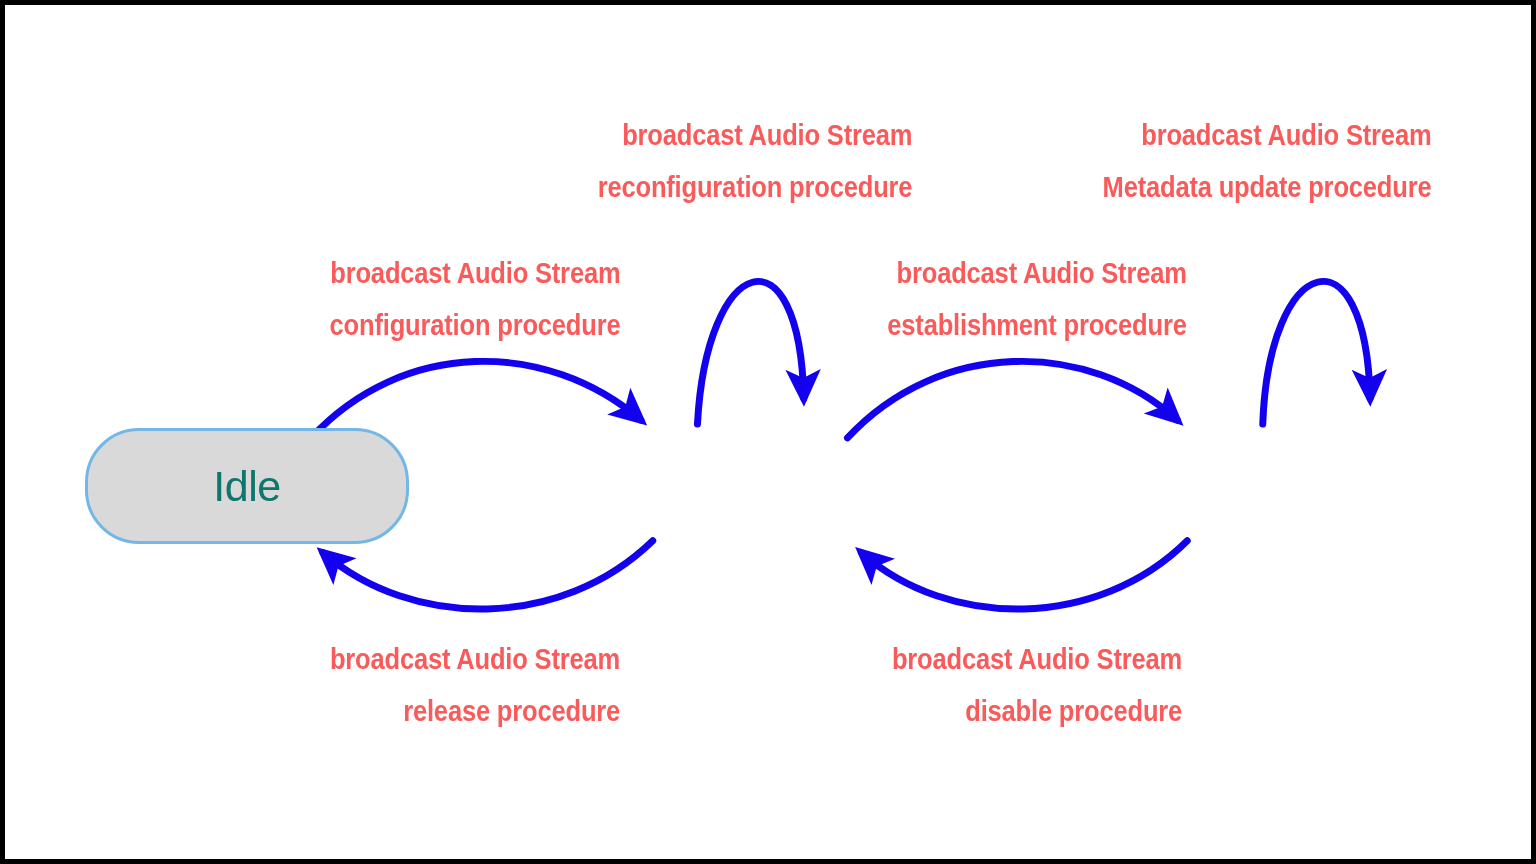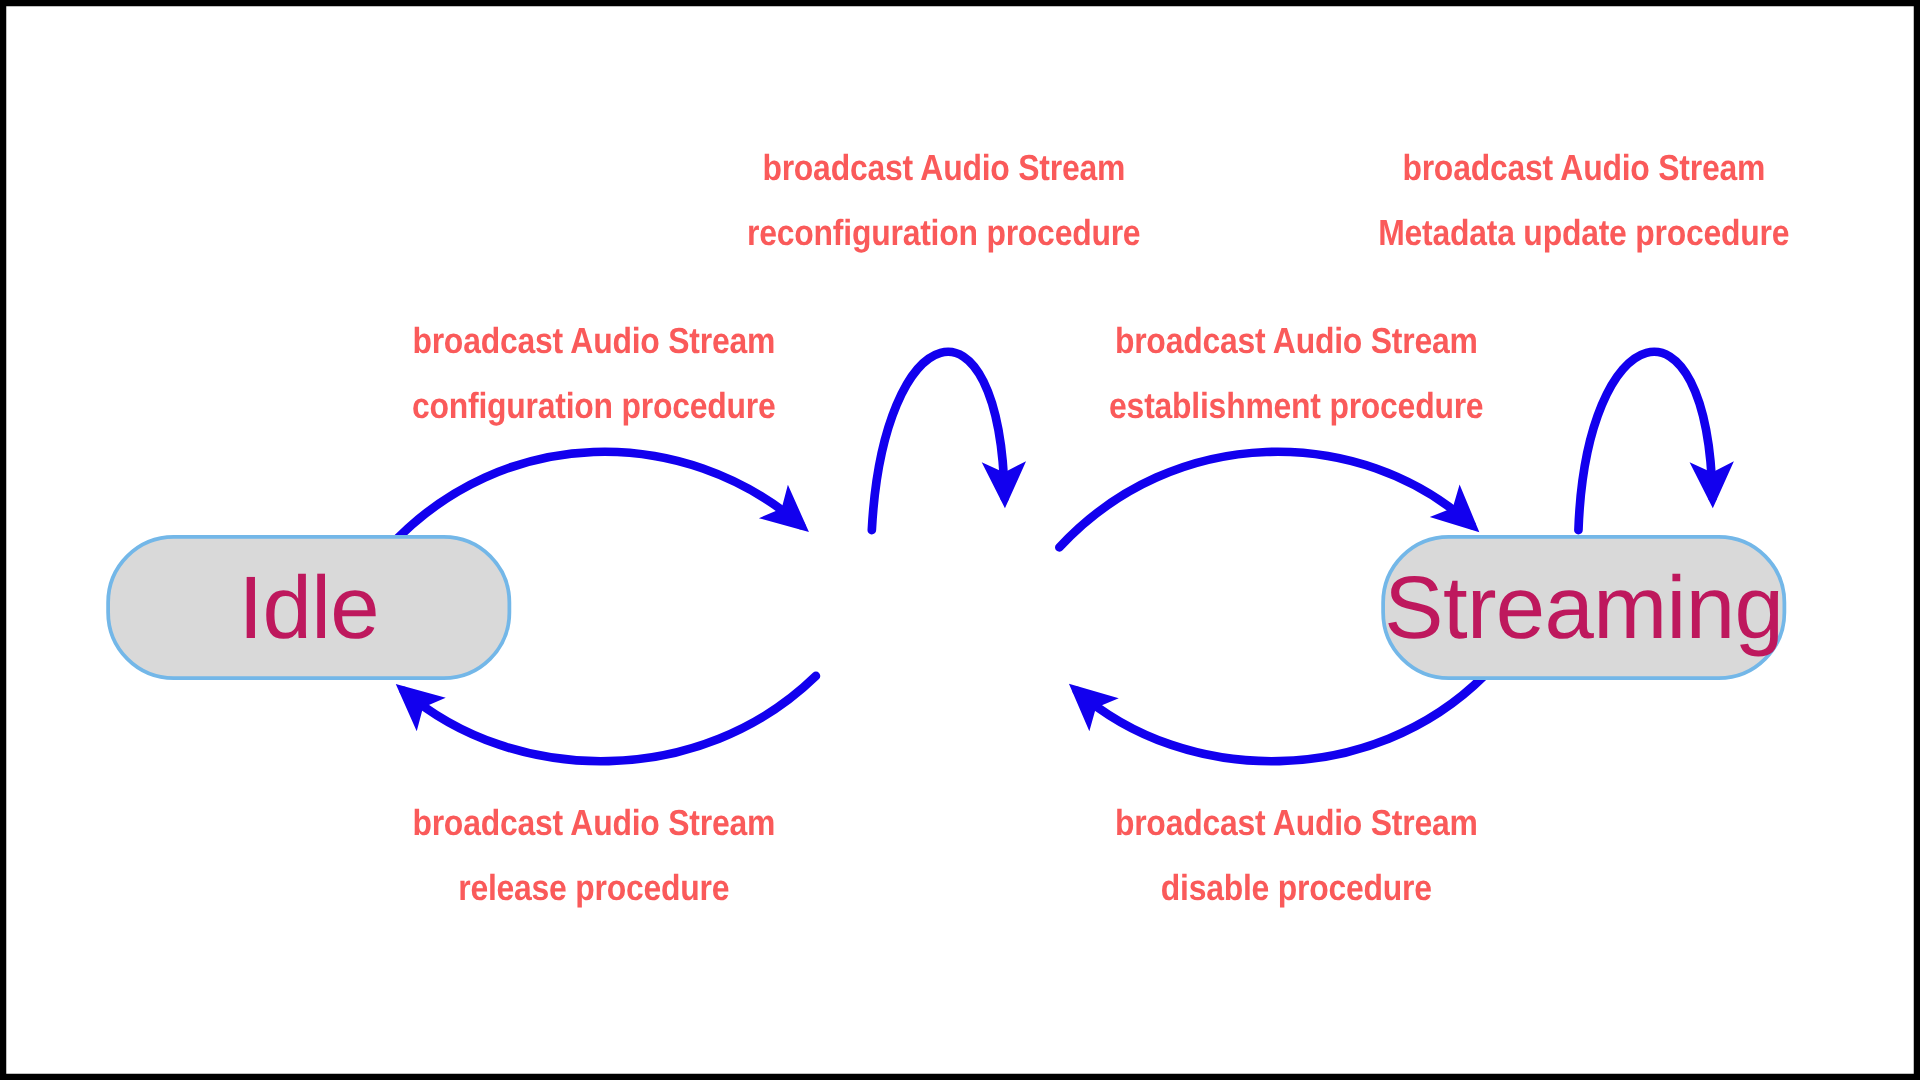--- a/index.html
+++ b/index.html
@@ -36,36 +36,36 @@
     background: #d9d9d9;
     border: 3px solid #73b7e8;
     border-radius: 54px;
     display: flex;
     align-items: center;
     justify-content: center;
     z-index: 3;
   }
   .state-label {
     font-family: "Liberation Sans", sans-serif;
-    font-size: 71px;
+    font-size: 43px;
     font-weight: 400;
-    color: #be185d;
+    color: #0f766e;
     letter-spacing: -0.5px;
     line-height: 1;
     white-space: nowrap;
   }
 
   .edge-label {
     position: absolute;
     color: #fa5a5a;
     font-family: "Liberation Sans", sans-serif;
     font-weight: 700;
     font-size: 29px;
     line-height: 52px;
-    text-align: center;
+    text-align: right;
     white-space: nowrap;
     transform: translateX(-50%);
     z-index: 4;
     letter-spacing: -0.2px;
   }
   .edge-label .ln {
     display: block;
     transform: scaleX(0.88);
   }
 </style>
@@ -92,23 +92,20 @@
     <path d="M 1190,542 C 1100,632 950,632 862,554" fill="none" stroke="#1200ee" stroke-width="7" stroke-linecap="round" marker-end="url(#arrowhead)"></path>
 
     <path d="M 1266,424 C 1272,252 1370,222 1374,398" fill="none" stroke="#1200ee" stroke-width="7" stroke-linecap="round" marker-end="url(#arrowhead)"></path>
   </svg>
 
   <div class="state-node" style="left:80px; top:423px; width:324px; height:116px;">
     <span class="state-label">Idle</span>
   </div>
 
 
-  <div class="state-node" style="left:1100px; top:423px; width:324px; height:116px;">
-    <span class="state-label">Streaming</span>
-  </div>
 
   <div class="edge-label" style="left:470px; top:242px;">
     <span class="ln">broadcast Audio Stream</span>
     <span class="ln">configuration procedure</span>
   </div>
 
   <div class="edge-label" style="left:750px; top:104px;">
     <span class="ln">broadcast Audio Stream</span>
     <span class="ln">reconfiguration procedure</span>
   </div>

